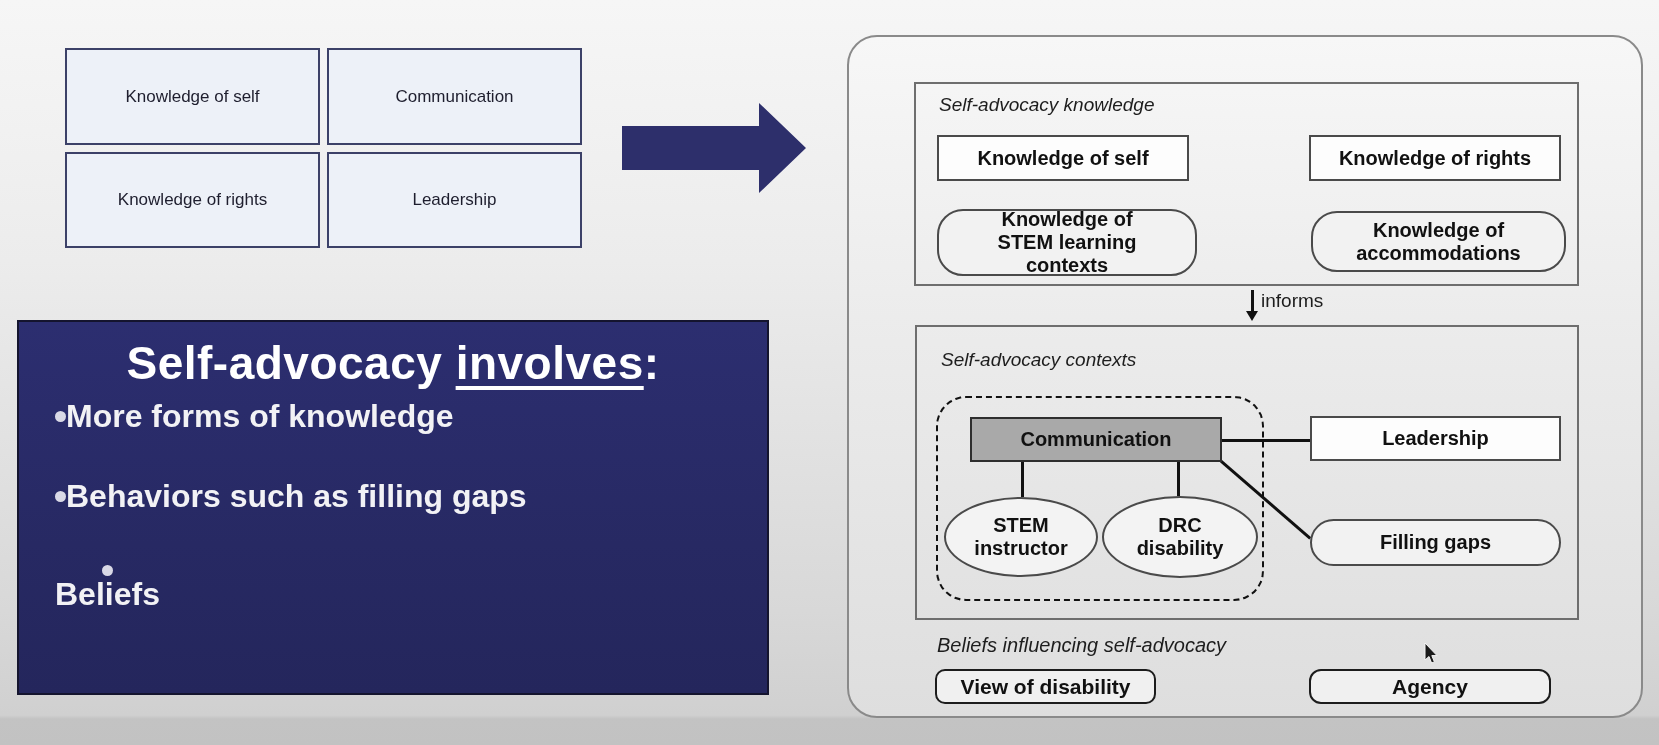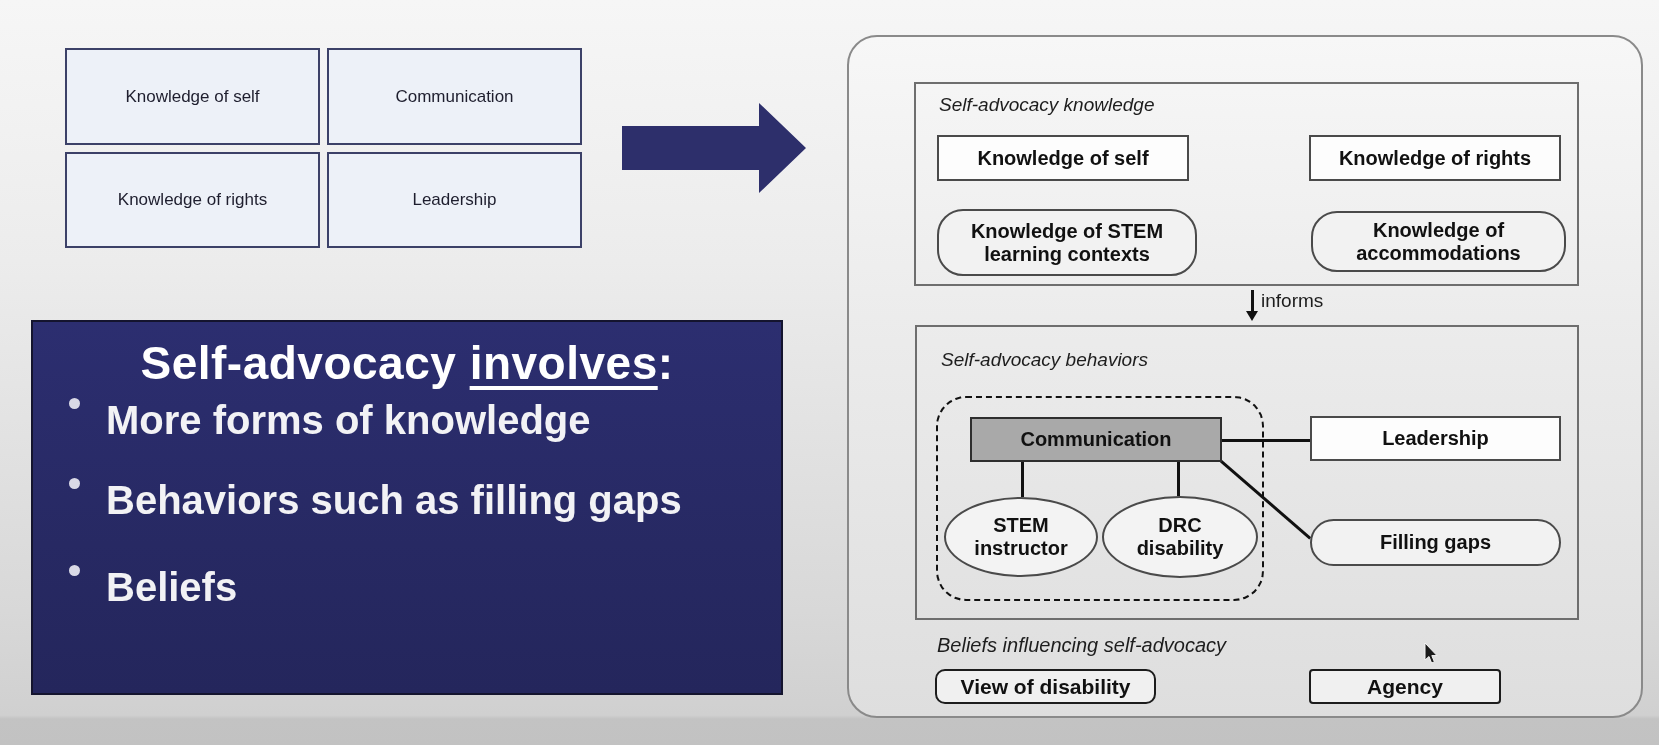--- a/index.html
+++ b/index.html
@@ -16,35 +16,35 @@
     background:#edf1f8;border:2px solid #3c4168;
     display:flex;align-items:center;justify-content:center;
     font-size:17px;color:#1e1e2e;
   }
 
   
   .big-arrow{left:622px;top:102px;width:185px;height:92px;}
 
   
   .panel{
-    left:31px;top:320px;width:752px;height:375px;
+    left:17px;top:320px;width:752px;height:375px;
     background:linear-gradient(180deg,#2c2e70 0%,#272963 60%,#24265c 100%);
     border:2px solid #14142e;
   }
   .panel-title{
     position:absolute;left:0;top:14px;width:100%;
     text-align:center;color:#ffffff;font-weight:bold;font-size:46px;
     letter-spacing:0.5px;
   }
   .panel-title .u{
     text-decoration:underline;text-decoration-thickness:4px;text-underline-offset:7px;
   }
   .bullet-row{
-    position:absolute;left:36px;display:flex;align-items:flex-start;gap:26px;
-    color:#f2f2f5;font-weight:bold;font-size:40px;
+    position:absolute;left:36px;display:flex;align-items:center;
+    color:#f2f2f5;font-weight:bold;font-size:32px;
   }
   .bullet-dot{width:11px;height:11px;border-radius:50%;background:#d9d9e6;flex:0 0 auto;}
 
   
   .model{
     left:847px;top:35px;width:796px;height:683px;
     border:2px solid #8a8a8a;border-radius:30px;
     background:linear-gradient(180deg,#f7f7f7 0%,#ebebeb 45%,#dedede 100%);
   }
   .section{border:2px solid #6e6e6e;background:transparent;}
@@ -102,59 +102,59 @@
     <span>Self-advocacy </span><span class="u">involves</span><span>:</span>
   </div>
   <div class="bullet-row" style="top:76px;">
     <span class="bullet-dot"></span>
     <span>More forms of knowledge</span>
   </div>
   <div class="bullet-row" style="top:156px;">
     <span class="bullet-dot"></span>
     <span>Behaviors such as filling gaps</span>
   </div>
-  <div class="bullet-row" style="top:243px;">
+  <div class="bullet-row" style="top:243px;flex-direction:column;">
     <span class="bullet-dot"></span>
     <span>Beliefs</span>
   </div>
 </div>
 
 <div class="abs model">
 
   <div class="abs section" style="left:65px;top:45px;width:665px;height:204px;">
     <div class="abs section-label" style="left:23px;top:10px;">Self-advocacy knowledge</div>
     <div class="abs node" style="left:21px;top:51px;width:252px;height:46px;">Knowledge of self</div>
     <div class="abs node" style="left:393px;top:51px;width:252px;height:46px;">Knowledge of rights</div>
-    <div class="abs node stadium" style="left:21px;top:125px;width:260px;height:67px;padding:0 4px;">Knowledge of STEM learning contexts</div>
+    <div class="abs node stadium" style="left:21px;top:125px;width:260px;height:67px;padding:0 34px;">Knowledge of STEM learning contexts</div>
     <div class="abs node stadium" style="left:395px;top:127px;width:255px;height:61px;padding:0 30px;">Knowledge of accommodations</div>
   </div>
 
   <div class="abs informs-line" style="left:402px;top:253px;"></div>
   <div class="abs informs-head" style="left:397px;top:274px;"></div>
   <div class="abs informs-label" style="left:412px;top:253px;">informs</div>
 
   <div class="abs section" style="left:66px;top:288px;width:664px;height:295px;">
-    <div class="abs section-label" style="left:24px;top:22px;">Self-advocacy behaviors</div>
+    <div class="abs section-label" style="left:24px;top:22px;">Self-advocacy contexts</div>
 
     <div class="abs dashed-group" style="left:19px;top:69px;width:328px;height:205px;"></div>
 
     <div class="abs conn" style="left:305px;top:112px;width:88px;height:2.5px;"></div>
     <div class="abs conn" style="left:104px;top:135px;width:2.5px;height:35px;"></div>
     <div class="abs conn" style="left:260px;top:135px;width:2.5px;height:34px;"></div>
     <div class="abs conn" style="left:305px;top:133px;width:118px;height:2.5px;transform:rotate(40.9deg);transform-origin:0 0;"></div>
 
     <div class="abs node gray" style="left:53px;top:90px;width:252px;height:45px;">Communication</div>
     <div class="abs node" style="left:393px;top:89px;width:251px;height:45px;">Leadership</div>
 
     <div class="abs ellipse" style="left:27px;top:170px;width:154px;height:80px;padding:0 22px;">STEM instructor</div>
     <div class="abs ellipse" style="left:185px;top:169px;width:156px;height:82px;padding:0 14px;">DRC disability</div>
 
     <div class="abs node stadium" style="left:393px;top:192px;width:251px;height:47px;">Filling gaps</div>
   </div>
 
   <div class="abs section-label" style="left:88px;top:597px;font-size:20px;">Beliefs influencing self-advocacy</div>
   <div class="abs belief-box" style="left:86px;top:632px;width:221px;height:35px;border-radius:10px;">View of disability</div>
-  <div class="abs belief-box" style="left:460px;top:632px;width:192px;height:35px;border-radius:4px;border-width:2px;text-align:right;">Agency</div>
+  <div class="abs belief-box" style="left:460px;top:632px;width:242px;height:35px;border-radius:12px;border-width:2px;text-align:right;">Agency</div>
 </div>
 
 <svg class="abs" style="left:1424px;top:643px;width:16px;height:22px;" viewBox="0 0 16 22">
   <polygon points="1,0 1,17 5,13.5 7.6,20 10.4,18.9 7.8,12.6 13,12.6" fill="#1a1a1a" stroke="#f5f5f5" stroke-width="1"></polygon>
 </svg>
 
 </body></html>

